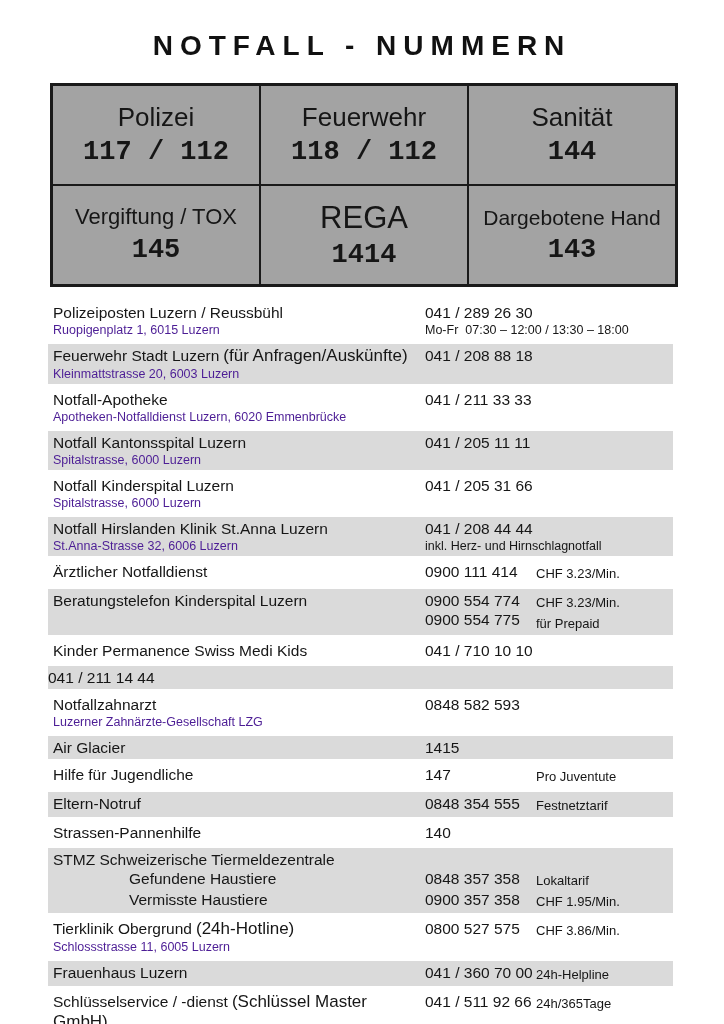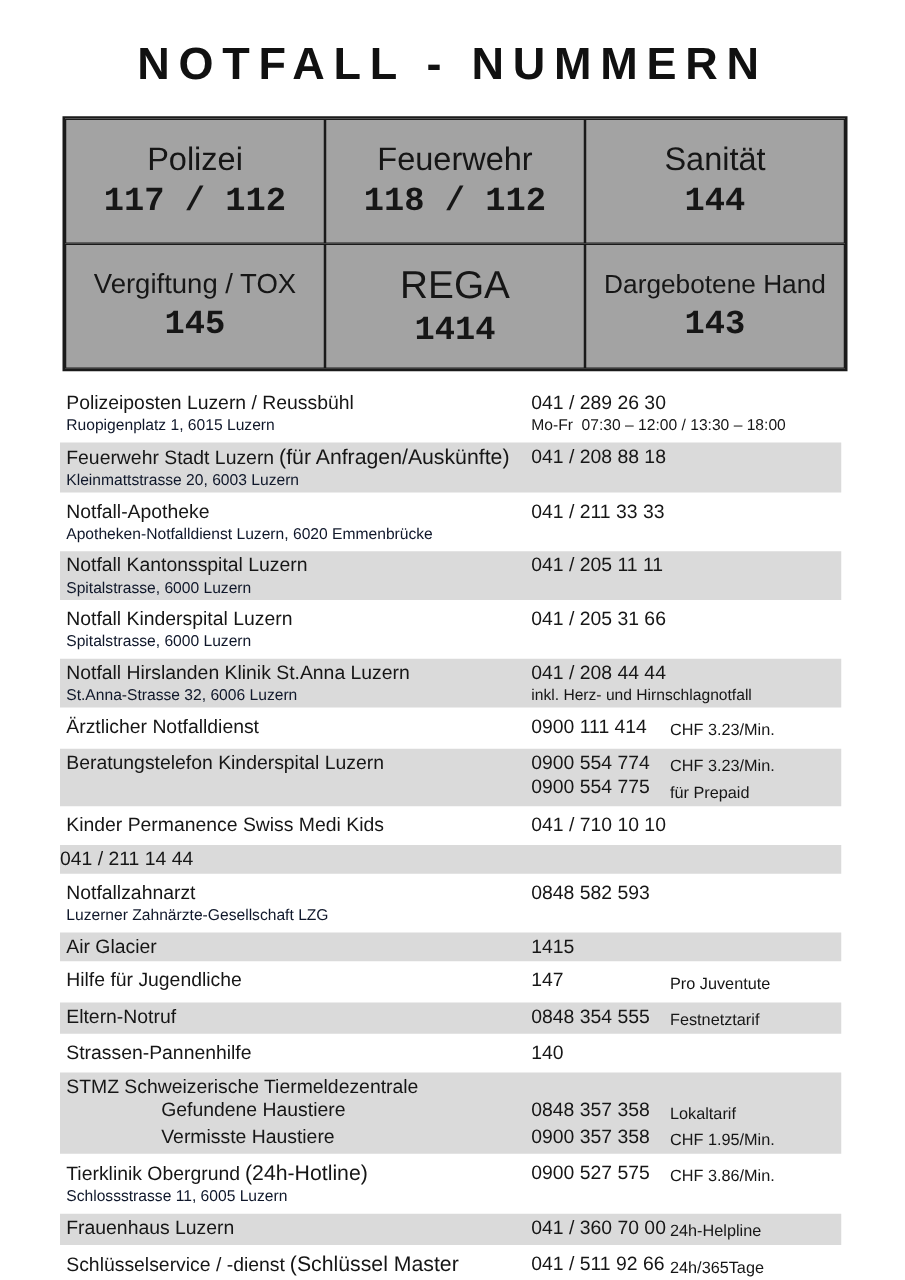--- a/index.html
+++ b/index.html
@@ -3,21 +3,21 @@
 <meta charset="utf-8">
 <style>
   html,body{margin:0;padding:0;}
   body{
     width:724px;height:1024px;background:#ffffff;
     font-family:"Liberation Sans", sans-serif;color:#161616;
     overflow:hidden;
   }
   .page-title{
     margin-top:30px;text-align:center;
-    font-size:36px;font-weight:bold;letter-spacing:7px;
+    font-size:28px;font-weight:bold;letter-spacing:7px;
     color:#111;
   }
   
   .etable{
     margin:21px 0 0 50px;width:624px;
     border:2px solid #1a1a1a;
     display:grid;grid-template-columns:1fr 1fr 1fr;
   }
   .ecell{
     background:#a3a3a3;border:1px solid #1a1a1a;
@@ -31,21 +31,21 @@
   .ecell:nth-child(6) .lbl{font-size:21px;}
   .ecell .num{font-size:27px;font-weight:bold;line-height:1;font-family:Liberation Mono, monospace;}
   
   .list{margin:14px 0 0 48px;width:625px;}
   .row{margin-bottom:4px;padding:2px 0;}
   .row.shaded{background:#dadada;}
   .rgrid{display:grid;grid-template-columns:377px 111px 1fr;}
   .c-name{padding-left:5px;}
   .nm{font-size:15.5px;line-height:19px;}
   .nm-small{font-size:17px;margin-left:4px;}
-  .sub{font-size:12.5px;line-height:15px;margin-top:1px;color:#0f172a;}
+  .sub{font-size:12.5px;line-height:15px;margin-top:1px;color:#4c1d95;}
   .ph{font-size:15.5px;line-height:19px;white-space:pre;}
   .ph-sub{font-size:12.5px;line-height:15px;margin-top:1px;white-space:pre;}
   .nt{font-size:13px;line-height:19px;padding-top:2px;white-space:pre;}
   .items .c-name{padding-left:41px;margin-left:40px;}
   .items .rgrid{margin-top:0;}
 </style>
 </head>
 <body>
 
 <div class="page-title">NOTFALL - NUMMERN</div>
@@ -401,21 +401,21 @@
   </div>
     <div class="row">
     <div class="rgrid">
       <div class="c-name">
         <div>
           <span class="nm">Tierklinik Obergrund</span><span class="nm-small">(24h-Hotline)</span>
         </div>
         <div class="sub">Schlossstrasse 11, 6005 Luzern</div>
       </div>
       <div class="c-phone">
-        <div class="ph">0900 527 575</div>
+        <div class="ph">0800 527 575</div>
 
       </div>
       <div class="c-note">
         <div class="nt">CHF 3.86/Min.</div>
 
       </div>
     </div>
 
   </div>
     <div class="row shaded">

